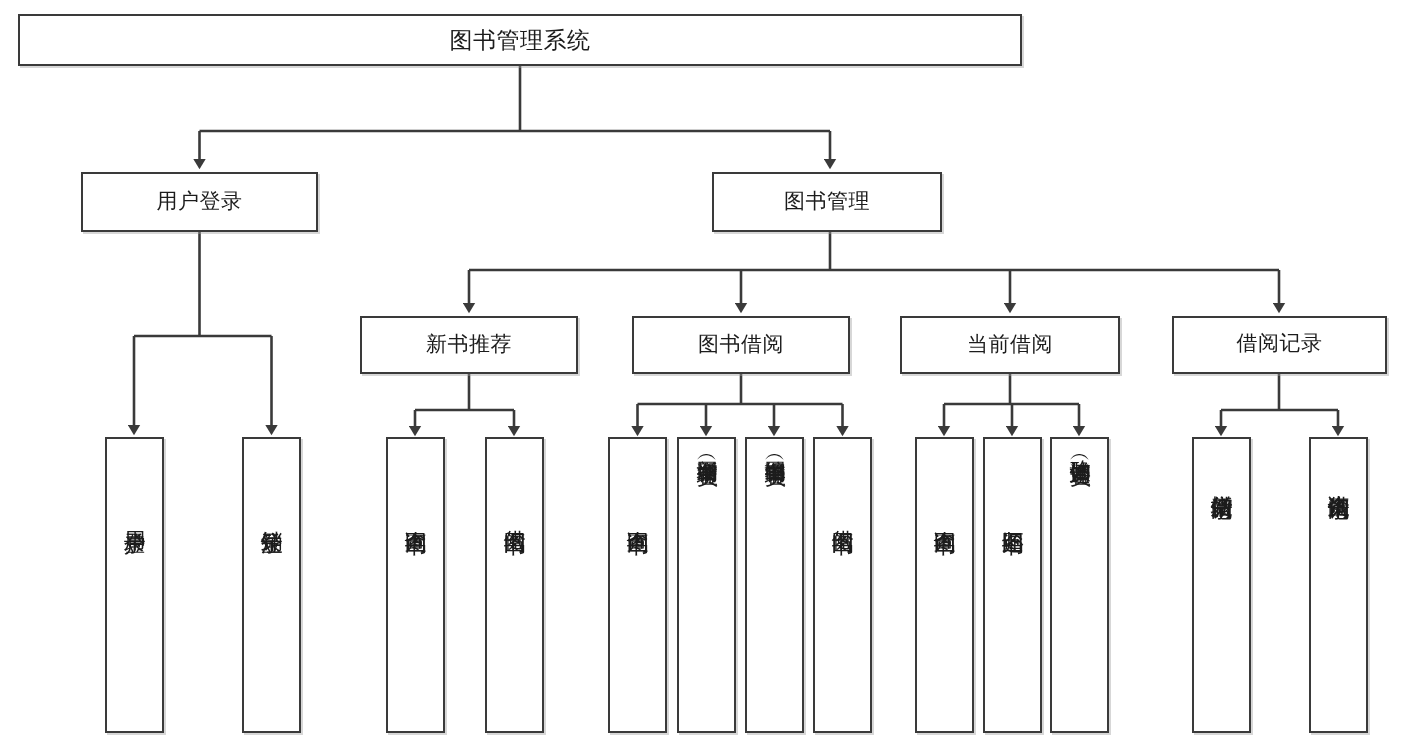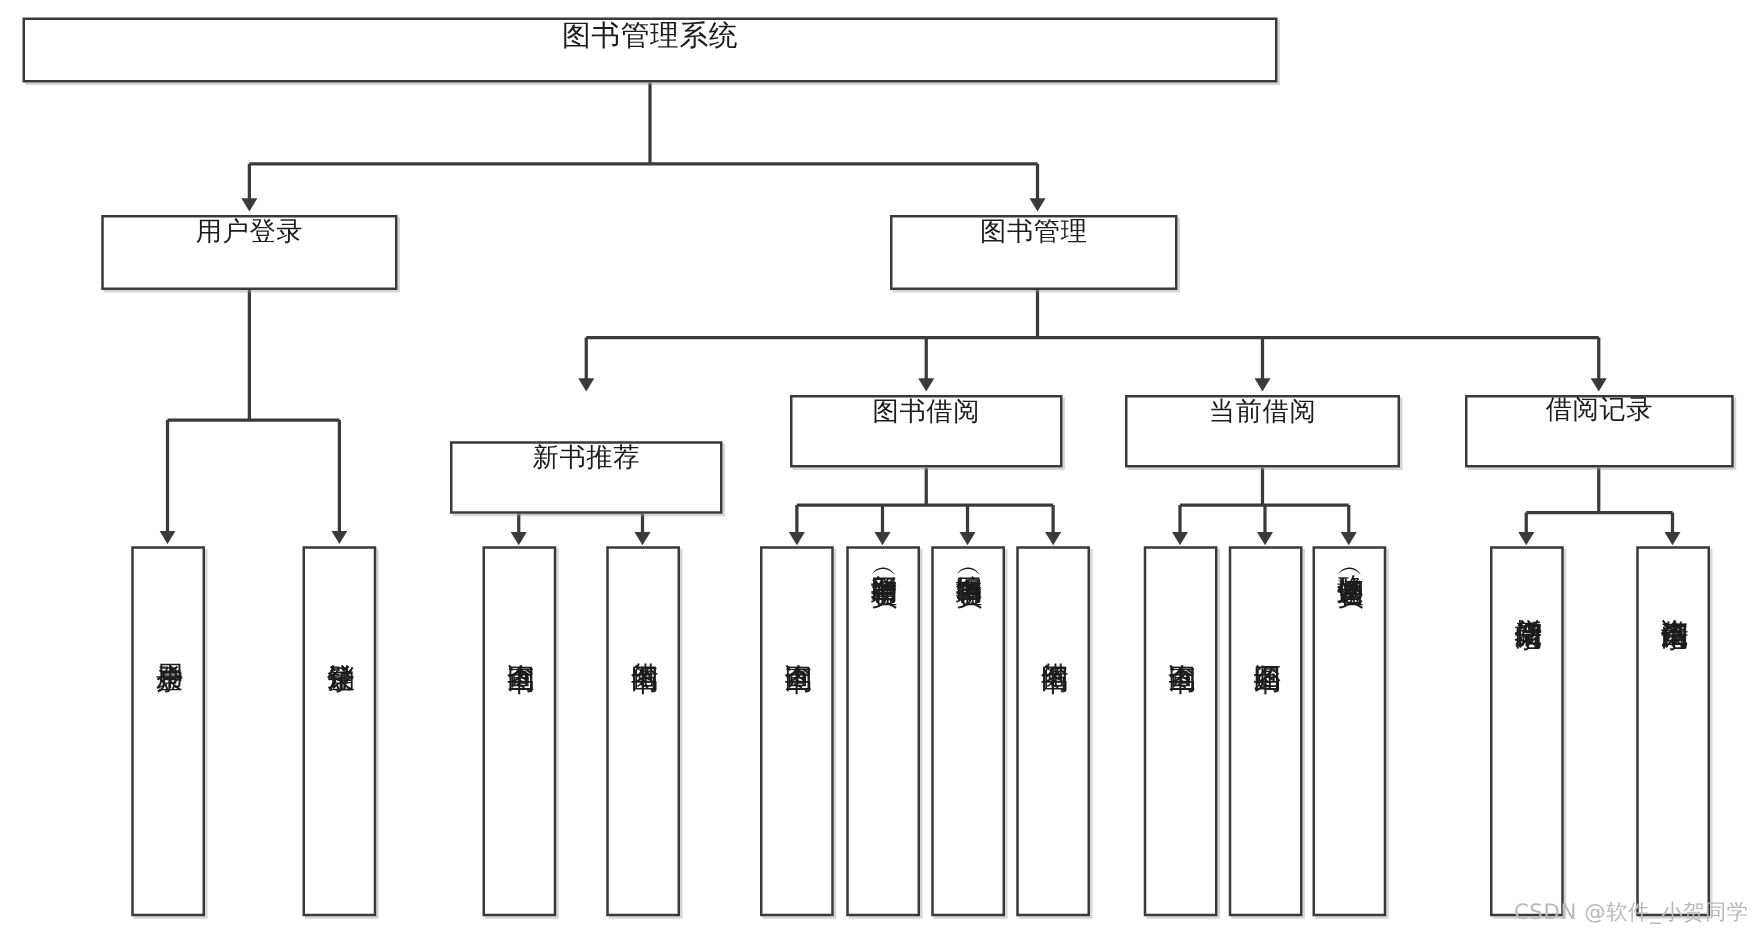--- a/index.html
+++ b/index.html
@@ -26,21 +26,21 @@
     height: 747px;
     pointer-events: none;
   }
   .node {
     position: absolute;
     box-sizing: border-box;
     background: #ffffff;
     border: 2.2px solid #3a3a3a;
     box-shadow: 2px 2px 0 0 rgba(160,160,160,0.42);
     display: flex;
-    align-items: flex-start;
+    align-items: center;
     justify-content: center;
     color: #1c1c1c;
     z-index: 2;
   }
   .node .lbl {
     display: block;
     text-align: center;
     line-height: 1.14;
     letter-spacing: 0.5px;
   }
@@ -134,21 +134,21 @@
     <span class="lbl">图书管理系统</span>
   </div>
 
   <div class="node lvl2" style="left:81px; top:172px; width:237px; height:60px;">
     <span class="lbl">用户登录</span>
   </div>
   <div class="node lvl2" style="left:712px; top:172px; width:230px; height:60px;">
     <span class="lbl">图书管理</span>
   </div>
 
-  <div class="node lvl3" style="left:360px; top:316px; width:218px; height:58px;margin-top:37px;">
+  <div class="node lvl3" style="left:360px; top:316px; width:218px; height:58px;">
     <span class="lbl">新书推荐</span>
   </div>
   <div class="node lvl3" style="left:900px; top:316px; width:220px; height:58px;">
     <span class="lbl">当前借阅</span>
   </div>
   <div class="node lvl3" style="left:632px; top:316px; width:218px; height:58px;">
     <span class="lbl">图书借阅</span>
   </div>
   <div class="node lvl3" style="left:1172px; top:316px; width:215px; height:58px;font-family:Liberation Mono, monospace;">
     <span class="lbl">借阅记录</span>
@@ -191,15 +191,14 @@
     <span class="lbl">确认归还（管理员）</span>
   </div>
 
   <div class="node leaf" style="left:1192px; top:437px; width:59px; height:296px; padding-top:38px;">
     <span class="lbl">新增借阅记录</span>
   </div>
   <div class="node leaf" style="left:1309px; top:437px; width:59px; height:296px; padding-top:38px;">
     <span class="lbl">查询借阅记录</span>
   </div>
 
-  <div class="watermark">CSDN @软件_小贺同学</div>
 
 </div>
 
 </body></html>

